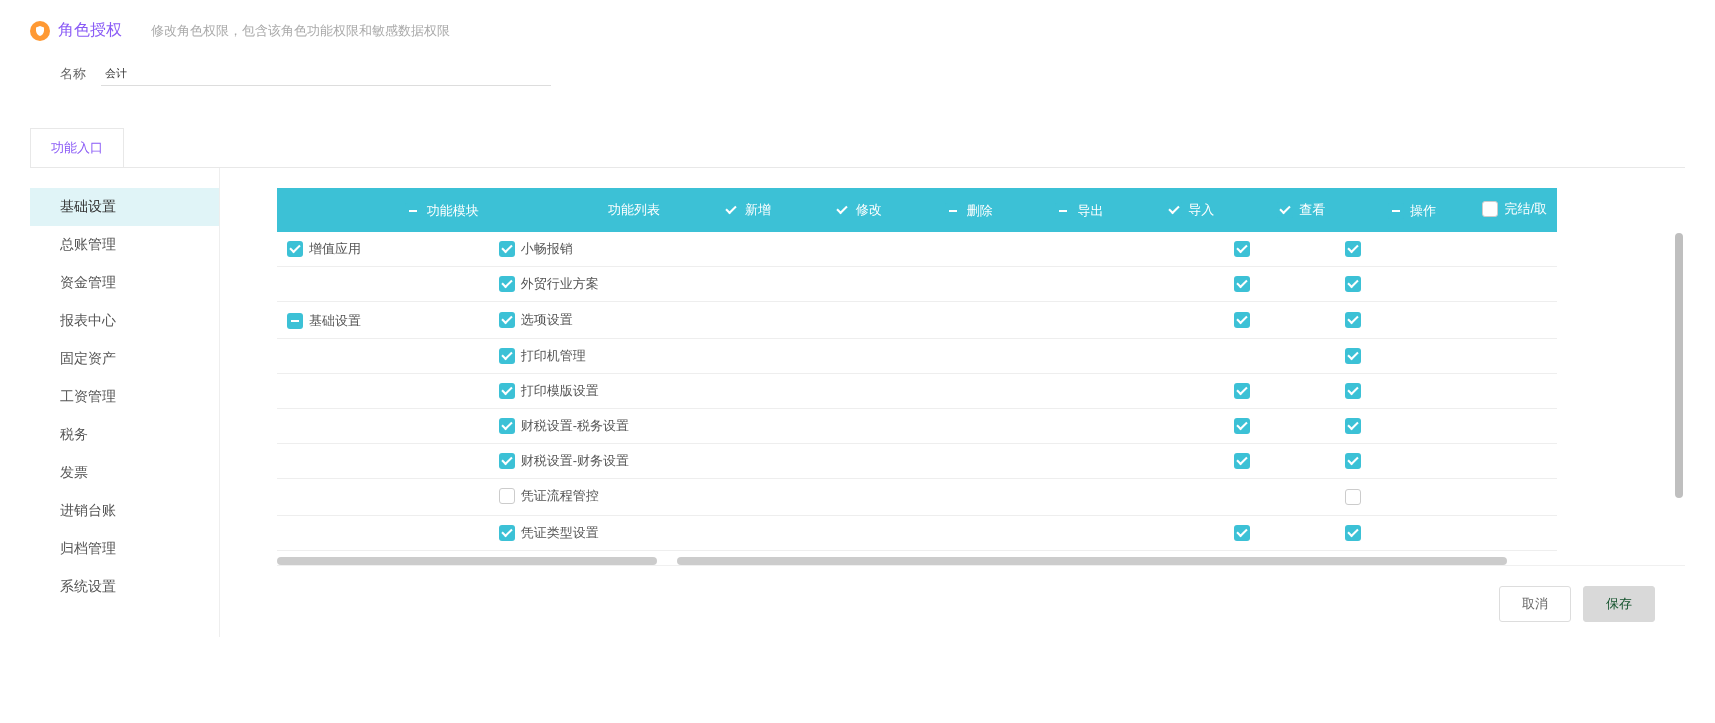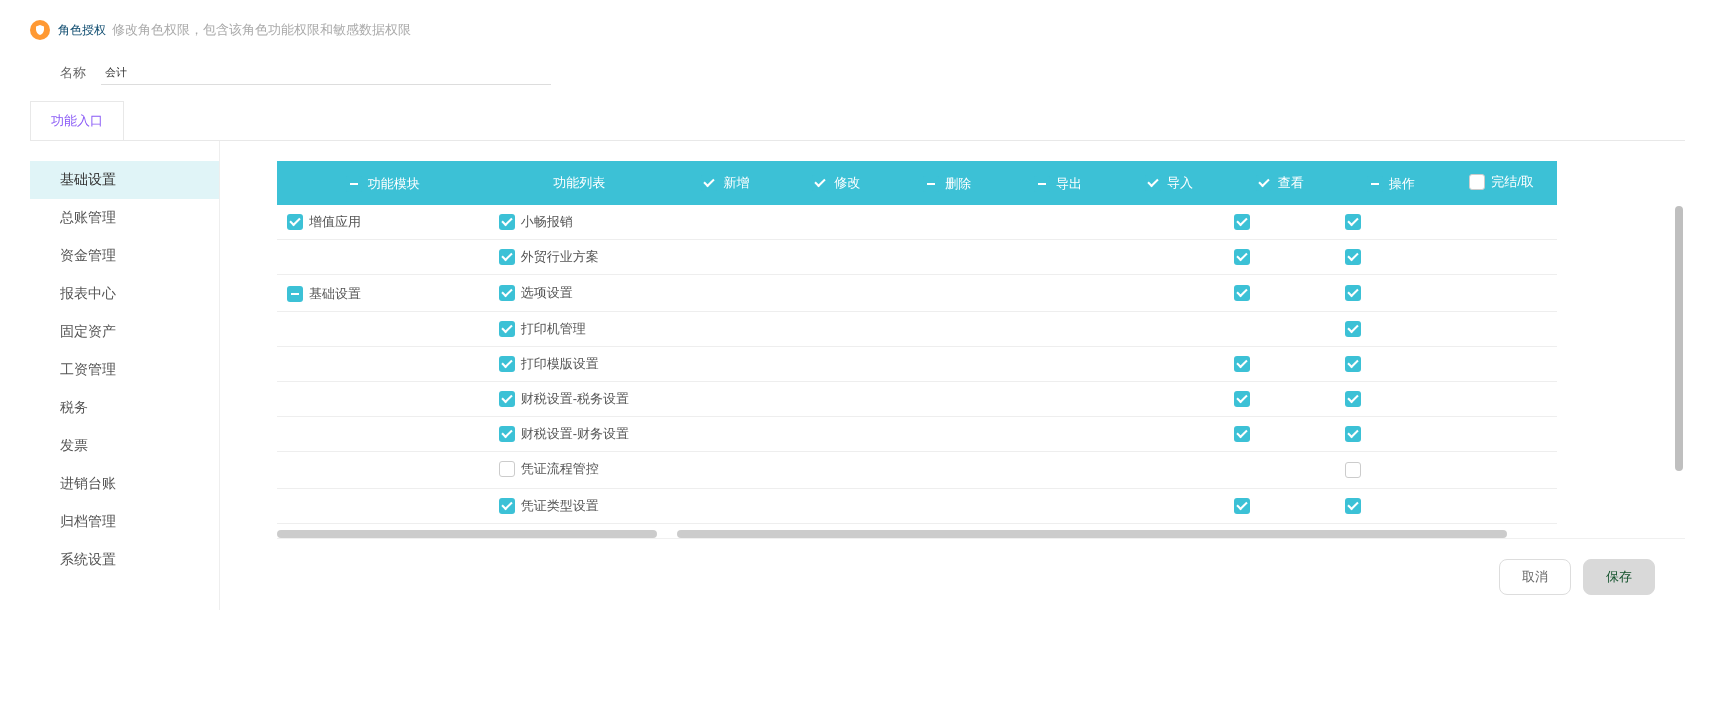--- a/index.html
+++ b/index.html
@@ -1,50 +1,50 @@
 <!DOCTYPE html>
 <html><head>
 <meta charset="utf-8">
 <style>
 * { box-sizing: border-box; margin: 0; padding: 0; }
 body { font-family: "Microsoft YaHei", Arial, sans-serif; font-size: 13px; color: #333; background: #fff; }
 .page { padding: 20px 30px; }
 .header { display: flex; align-items: center; margin-bottom: 20px; }
 .header-icon { width: 20px; height: 20px; border-radius: 50%; background: #ff9933; display: flex; align-items: center; justify-content: center; margin-right: 8px; }
 .header-icon svg { width: 12px; height: 12px; fill: #fff; }
-.header-title { font-size: 12px; color: #0c4a6e; margin-right: 6px; }
+.header-title { font-size: 16px; color: #8b5cf6; margin-right: 29px; }
 .header-desc { font-size: 13px; color: #aaa; }
-.name-row { display: flex; align-items: center; margin: 20px 0 16px 30px; }
+.name-row { display: flex; align-items: center; margin: 20px 0 42px 30px; }
 .name-label { color: #666; margin-right: 15px; }
 .name-input { border: none; border-bottom: 1px solid #ddd; padding: 6px 4px; font-size: 11px; width: 450px; outline: none; color: #333; }
 .tabs { border-bottom: 1px solid #e8e8e8; }
 .tab { display: inline-block; padding: 10px 20px; border: 1px solid #e8e8e8; border-bottom: none; color: #8b5cf6; background: #fff; cursor: pointer; font-size: 13px; }
 .content { display: flex; min-height: 460px; gap: 32px; }
 .sidebar { width: 190px; border-right: 1px solid #eee; padding-top: 20px; }
 .sidebar-item { padding: 10px 0 10px 30px; color: #555; cursor: pointer; font-size: 14px; }
 .sidebar-item.active { background: #e0f4f7; color: #333; }
 .main { flex: 1; padding: 20px 0 0 25px; display: flex; flex-direction: column; }
 .table-wrapper { overflow-x: auto; overflow-y: hidden; position: relative; }
 .perm-table { border-collapse: collapse; min-width: 1280px; }
-.perm-table th { background: #3cc1d6; color: #fff; font-weight: normal; text-align: center; padding: 12px 10px; font-size: 13px; white-space: nowrap; }
+.perm-table th { background: #3cc1d6; color: #fff; font-weight: normal; text-align: right; padding: 12px 10px; font-size: 13px; white-space: nowrap; }
 .perm-table th.col-module { width: 210px; }
 .perm-table th.col-func { width: 180px; }
 .perm-table th.col-act { width: 110px; }
 .perm-table td { border-bottom: 1px solid #eee; padding: 8px 10px; font-size: 13px; color: #555; white-space: nowrap; vertical-align: middle; }
 .cb { display: inline-flex; align-items: center; justify-content: center; width: 16px; height: 16px; border-radius: 3px; vertical-align: middle; margin-right: 6px; cursor: pointer; }
 .cb.checked { background: #3cc1d6; }
 .cb.checked::after { content: ""; width: 8px; height: 4px; border-left: 2px solid #fff; border-bottom: 2px solid #fff; transform: rotate(-45deg) translate(1px,-1px); }
 .cb.indet { background: #3cc1d6; }
 .cb.indet::after { content: ""; width: 8px; height: 2px; background: #fff; }
 .cb.unchecked { background: #fff; border: 1px solid #ccc; }
 .th-content, .td-content { display: inline-flex; align-items: center; }
 .scroll-track { display: flex; gap: 20px; margin-top: 6px; }
 .scroll-seg { height: 8px; background: #ccc; border-radius: 4px; }
 .footer { margin-top: auto; padding: 20px 30px 15px 0; display: flex; justify-content: flex-end; gap: 12px; border-top: 1px solid #f0f0f0; background:#fff; }
-.btn { padding: 8px 22px; border-radius: 8px; font-size: 13px; cursor: pointer; }
+.btn { padding: 8px 22px; border-radius: 3px; font-size: 13px; cursor: pointer; }
 .btn-cancel { background: #fff; border: 1px solid #ddd; color: #666; }
 .btn-save { background: #d9d9d9; border: 1px solid #d9d9d9; color: #14532d; }
 .vscroll { position: absolute; right: 2px; top: 45px; width: 8px; height: 265px; background: #bfbfbf; border-radius: 4px; }
 </style>
 </head>
 <body>
 
 <div class="page">
   <div class="header">
     <span class="header-icon">

